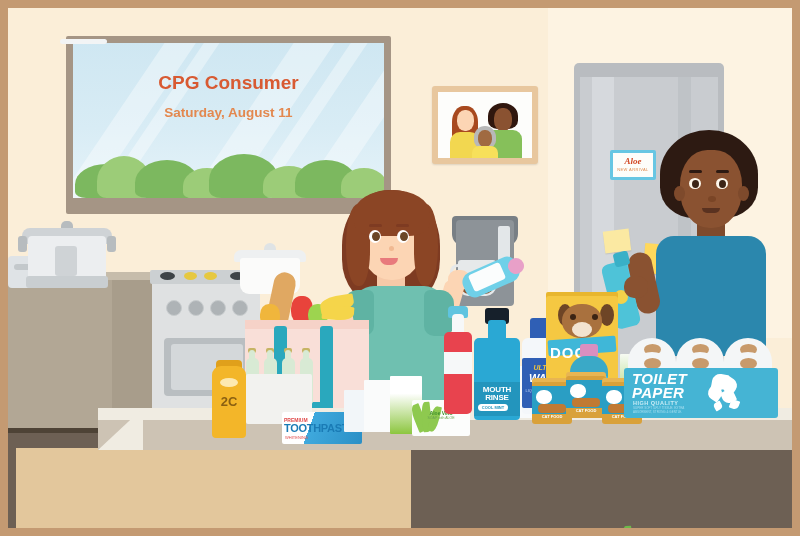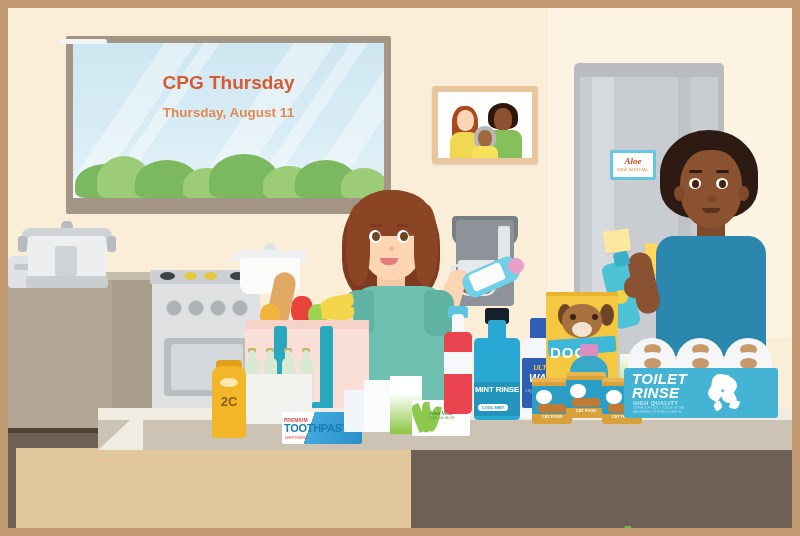--- a/index.html
+++ b/index.html
@@ -257,22 +257,22 @@
         <div class="tree" style="left:24px;width:54px;height:42px;"></div>
         <div class="tree dk" style="left:62px;width:64px;height:38px;"></div>
         <div class="tree" style="left:110px;width:48px;height:30px;"></div>
         <div class="tree dk" style="left:136px;width:70px;height:44px;"></div>
         <div class="tree" style="left:190px;width:52px;height:32px;"></div>
         <div class="tree dk" style="left:222px;width:62px;height:38px;"></div>
         <div class="tree" style="left:268px;width:46px;height:30px;"></div>
 
       </div>
       <div class="banner-text">
-        <div class="bn-sub">CPG Thursday</div>
-        <div class="bn-date">Thursday, August 11</div>
+        <div class="bn-sub">CPG Consumer</div>
+        <div class="bn-date">Saturday, August 11</div>
       </div>
     </div>
 
     <div class="photo-frame">
       <div class="photo-inner">
         <div class="ph-person" style="left:14px;top:14px;width:26px;height:36px;background:#a8491f;"></div>
         <div class="ph-person" style="left:19px;top:18px;width:17px;height:21px;background:#fcd5b4;border-radius:46%;"></div>
         <div class="ph-person" style="left:12px;top:40px;width:30px;height:30px;background:#f2d750;border-radius:10px 10px 0 0;"></div>
         <div class="ph-person" style="left:50px;top:11px;width:30px;height:26px;background:#30170e;border-radius:50% 50% 32% 32%;"></div>
         <div class="ph-person" style="left:56px;top:16px;width:18px;height:23px;background:#8a5231;border-radius:44%;"></div>
@@ -448,21 +448,21 @@
 
     <div class="redbot-cap"></div>
     <div class="redbot-neck"></div>
     <div class="prod redbot"></div>
     <div class="redbot-lbl"></div>
 
     <div class="mrinse-cap"></div>
     <div class="mrinse-neck"></div>
     <div class="prod mrinse"></div>
     <div class="mrinse-lbl"></div>
-    <div class="mrinse-t">MINT RINSE</div>
+    <div class="mrinse-t">MOUTH RINSE</div>
     <div class="mrinse-s">COOL MINT</div>
 
     <div class="uwash-cap"></div>
     <div class="prod uwash"></div>
     <div class="uwash-lbl"></div>
     <div class="uwash-t1">ULTRA</div>
     <div class="uwash-t2">WASH</div>
     <div class="uwash-t3">LIQUID DETERGENT</div>
 
     <div class="dogbag-top"></div>
@@ -518,19 +518,19 @@
       <div class="tp-core" style="left:684px;top:350px;"></div>
       <div class="tp-roll" style="left:716px;top:344px;"></div>
       <div class="tp-core" style="left:732px;top:350px;"></div>
       <div class="tp-pack" style="top:360px;height:50px;"></div>
       <div class="flower" style="left:704px;top:366px;width:16px;height:16px;transform:rotate(10deg);"></div>
       <div class="flower" style="left:714px;top:370px;width:15px;height:15px;transform:rotate(-55deg);"></div>
       <div class="flower" style="left:700px;top:378px;width:14px;height:14px;transform:rotate(125deg);"></div>
       <div class="flower" style="left:714px;top:382px;width:13px;height:13px;transform:rotate(65deg);"></div>
       <div class="flower" style="left:722px;top:392px;width:9px;height:9px;transform:rotate(20deg);"></div>
       <div class="flower" style="left:706px;top:394px;width:8px;height:8px;transform:rotate(-30deg);"></div>
-      <div class="tp-t1">TOILET RINSE</div>
+      <div class="tp-t1">TOILET PAPER</div>
       <div class="tp-t2">HIGH QUALITY</div>
       <div class="tp-t3">SUPER SOFT 3-PLY TISSUE. EXTRA ABSORBENT, STRONG &amp; GENTLE.</div>
     </div>
 
   </div>
 </div>
 
 </body></html>

